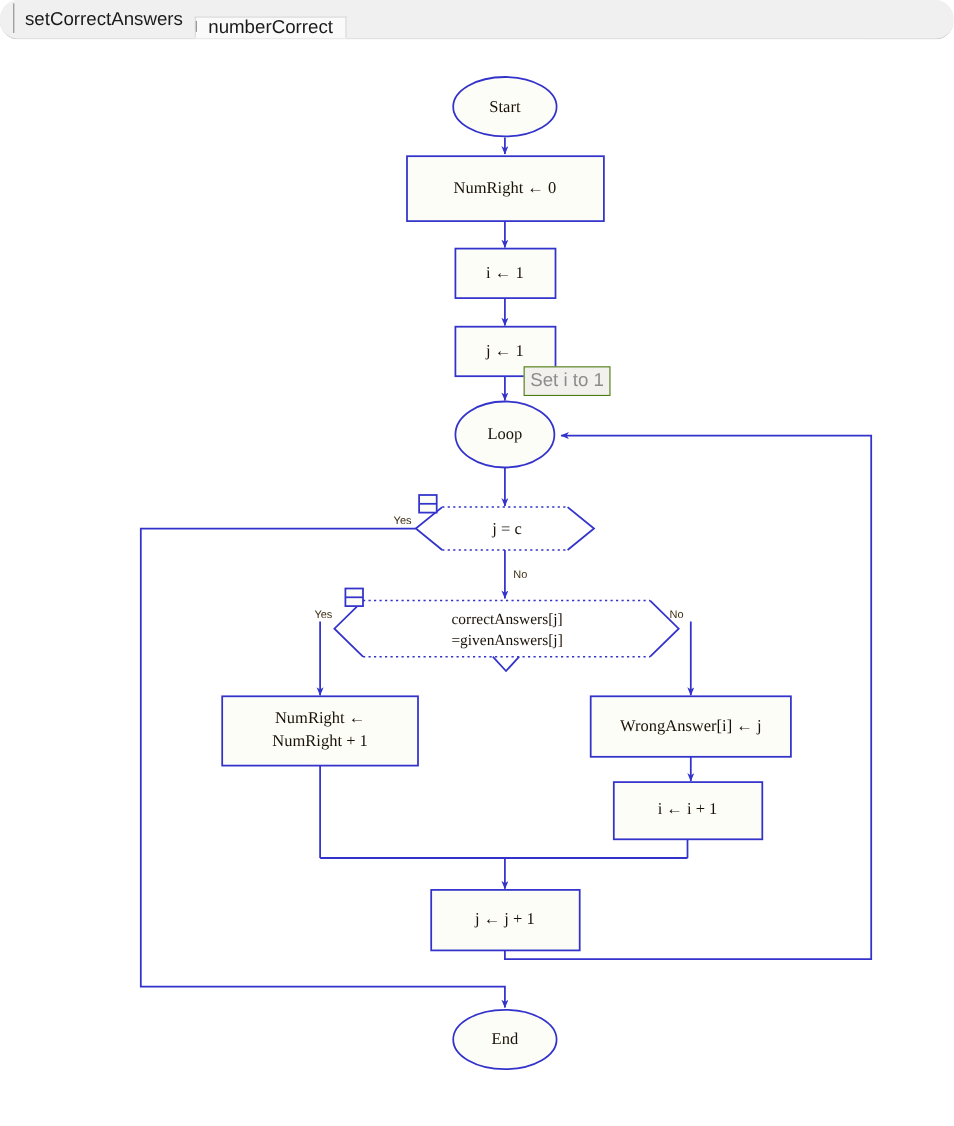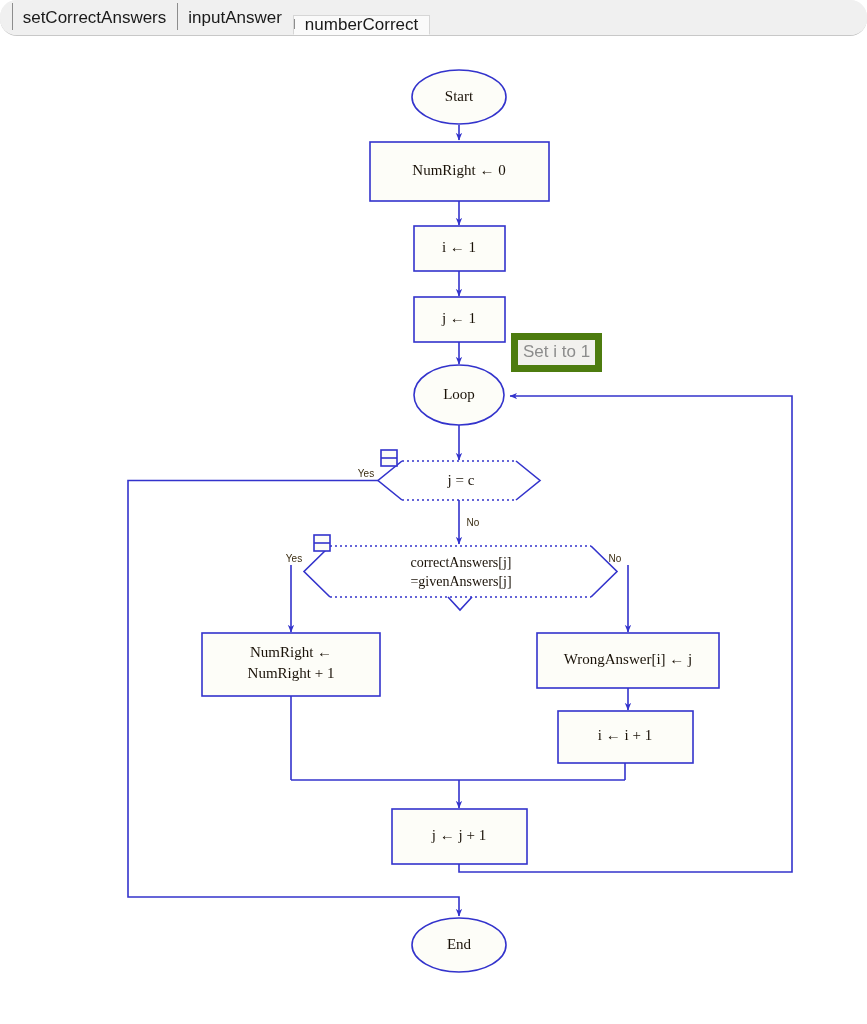--- a/index.html
+++ b/index.html
@@ -107,43 +107,39 @@
     dominant-baseline: middle;
   }
 
   
   #tooltip {
     position: absolute;
     left: 476px;
     top: 297px;
     padding: 2px 5px 3px 5px;
     background: #f2f1ee;
-    border: 7px solid #4d7c0f;
+    border: 1px solid #4d7c0f;
     color: #8c8c8c;
     font-family: "Liberation Sans", sans-serif;
     font-size: 17px;
     line-height: 20px;
     white-space: nowrap;
     z-index: 5;
     user-select: none;
-    margin-left: 35px;
   }
 </style>
 </head>
 <body>
 
 <div id="tabbar">
   <div class="tab clipped">
     <span>ain</span>
   </div>
   <div class="tab">
     <span>setCorrectAnswers</span>
-  </div>
-  <div class="tab">
-    <span>inputAnswer</span>
   </div>
   <div class="tab active">
     <span>numberCorrect</span>
   </div>
   <div id="tabbar-filler"></div>
 </div>
 
 <div id="canvas">
 
   <svg id="flow-svg" width="867" height="988" viewBox="0 0 867 988">

